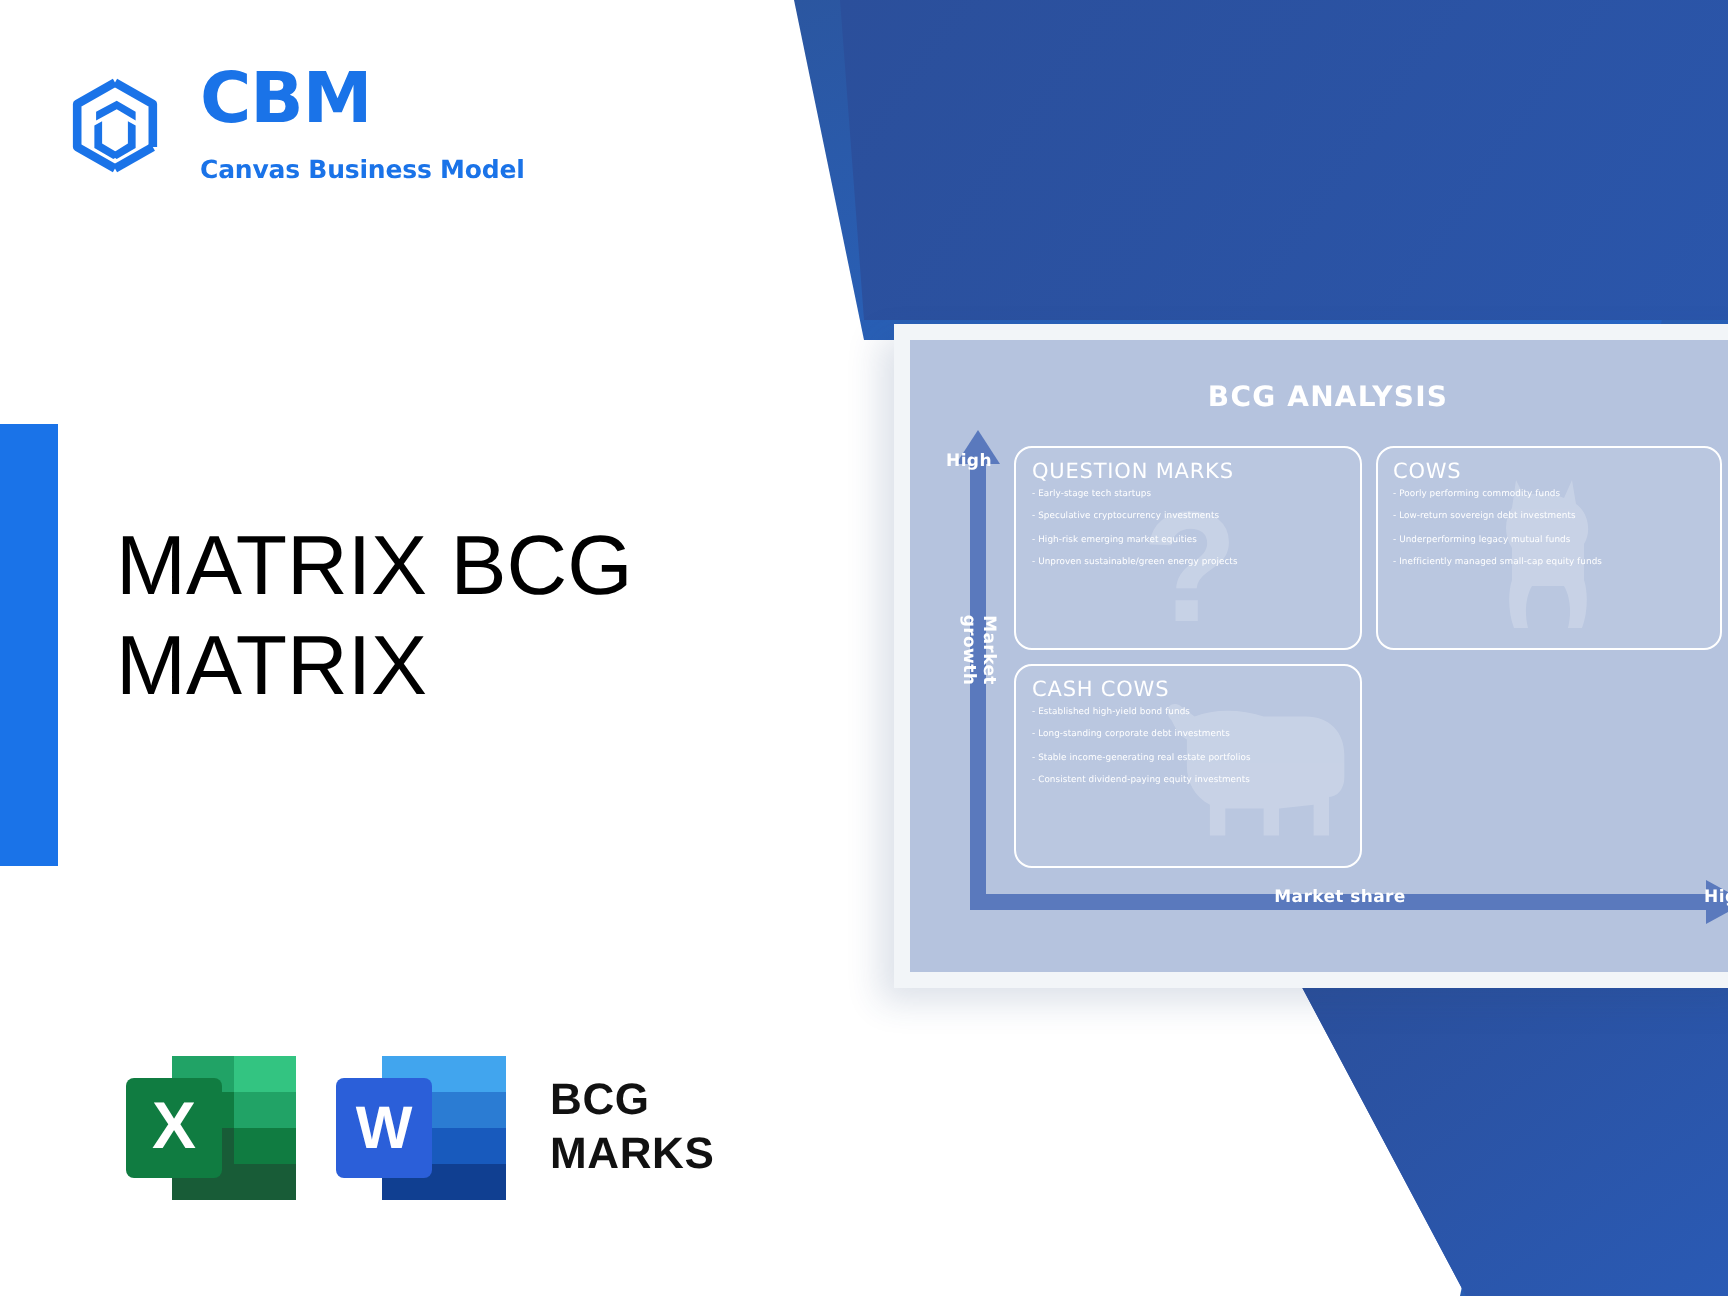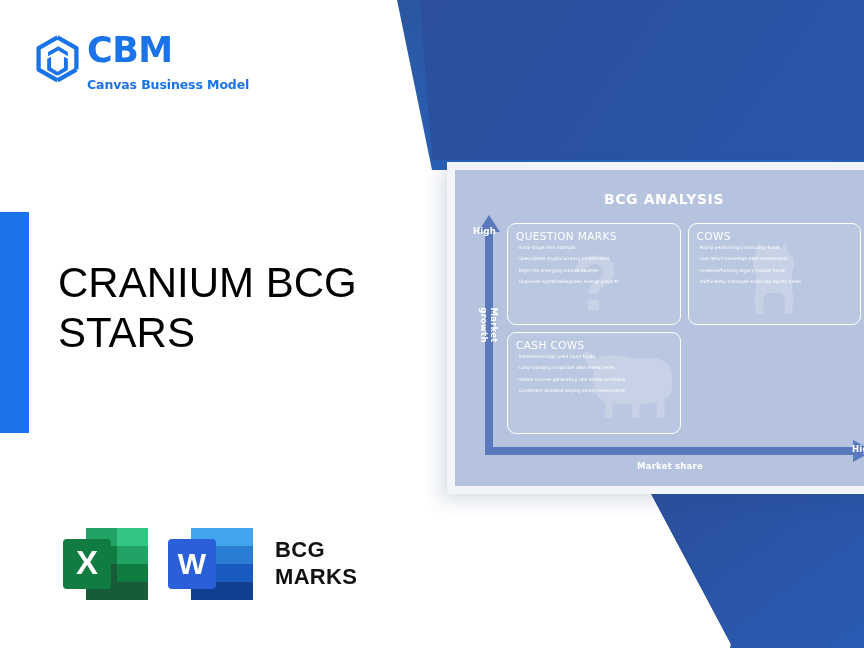--- a/index.html
+++ b/index.html
@@ -37,22 +37,22 @@
     height: 221px;
     background: #1a73e8;
   }
 
   
   .logo-wrap {
     position: absolute;
     left: 30px;
     top: 33px;
     display: flex;
-    align-items: flex-start;
-    gap: 2px;
+    align-items: flex-end;
+    gap: 15px;
   }
   .logo-mark { width: 55px; height: 55px; display:block; }
   .logo-text { display: flex; flex-direction: column; line-height: 1; }
   .logo-title {
     font-size: 35px;
     font-weight: bold;
     color: #1a73e8;
     letter-spacing: -0.5px;
     font-family: "DejaVu Sans", sans-serif;
   }
@@ -203,21 +203,21 @@
     top: 0px;
     width: 0; height: 0;
     border-top: 11px solid transparent;
     border-bottom: 11px solid transparent;
     border-left: 20px solid #5a79bd;
   }
   .lbl-market-share {
     position: absolute;
     left: 0;
     right: 18px;
-    top: 21px;
+    top: 4px;
     text-align: center;
     font-size: 8.5px;
     font-weight: bold;
     color: #ffffff;
     letter-spacing: 0.2px;
     font-family: "DejaVu Sans", sans-serif;
   }
   .lbl-high-h {
     position: absolute;
     right: -2px;
@@ -324,21 +324,21 @@
         <path d="M20 30 L20 43 L31 49.5 L35.5 47 L24.5 40.5 L24.5 27.5 Z"></path>
         <path d="M44 30 L44 43 L33 49.5 L29 47 L39.5 40.5 L39.5 27.5 Z"></path>
       </g>
     </svg>
     <div class="logo-text">
       <div class="logo-title">CBM</div>
       <div class="logo-sub">Canvas Business Model</div>
     </div>
   </div>
 
-  <div class="headline">CRANIUM BCG STARS</div>
+  <div class="headline">MATRIX BCG MATRIX</div>
 
   <div class="filetypes">
     <svg class="ft-icon ft-excel" viewBox="0 0 100 90">
       <rect x="28" y="10" width="62" height="72" rx="3" fill="#107c41"></rect>
       <rect x="28" y="10" width="31" height="18" fill="#21a366"></rect>
       <rect x="59" y="10" width="31" height="18" fill="#33c481"></rect>
       <rect x="59" y="28" width="31" height="18" fill="#21a366"></rect>
       <rect x="28" y="46" width="31" height="18" fill="#185c37"></rect>
       <rect x="59" y="46" width="31" height="18" fill="#107c41"></rect>
       <rect x="28" y="64" width="62" height="18" fill="#185c37"></rect>

